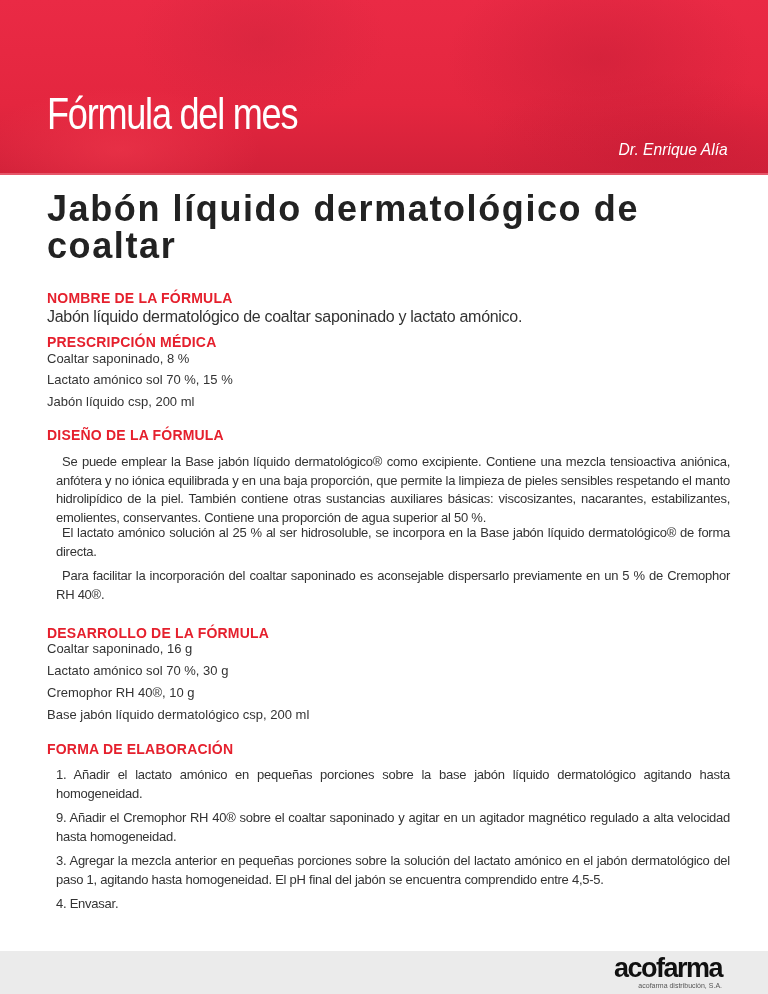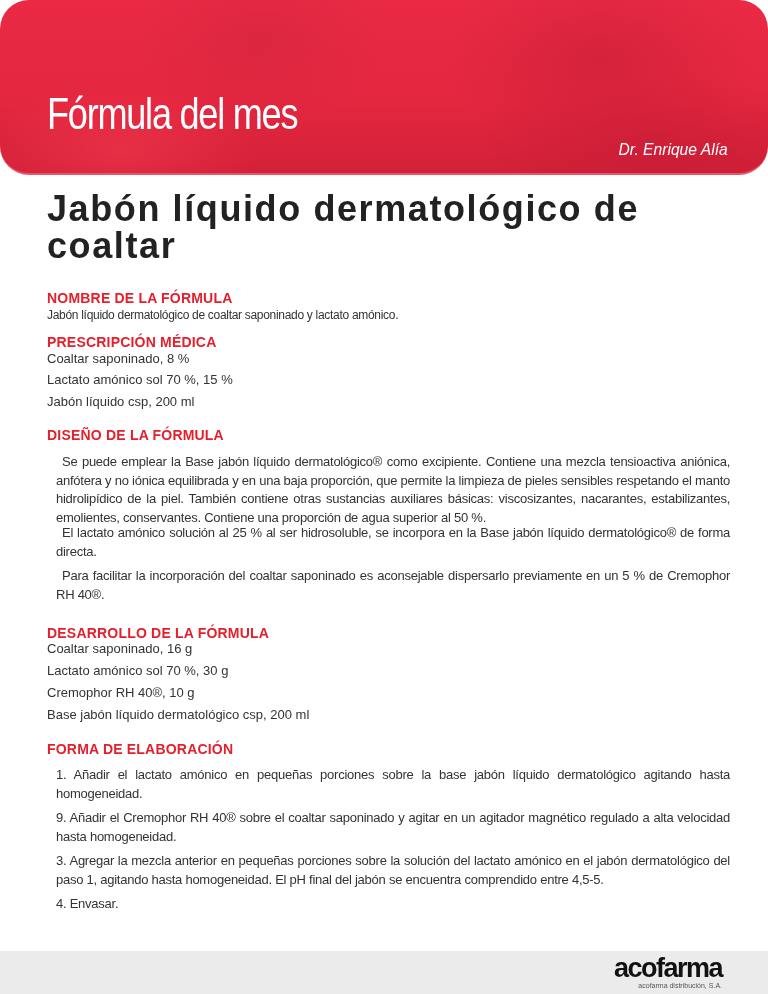--- a/index.html
+++ b/index.html
@@ -5,21 +5,21 @@
   html, body { margin:0; padding:0; }
   body { width:768px; height:994px; position:relative; background:#ffffff; overflow:hidden;
          font-family:"Liberation Sans", sans-serif; color:#333; }
   .banner { position:absolute; left:0; top:0; width:768px; height:173px;
     background:
       radial-gradient(ellipse 220px 140px at 600px 60px, rgba(200,30,55,0.55), transparent 70%),
       radial-gradient(ellipse 260px 110px at 660px 150px, rgba(190,25,50,0.45), transparent 70%),
       radial-gradient(ellipse 180px 120px at 260px 40px, rgba(205,35,60,0.45), transparent 70%),
       radial-gradient(ellipse 200px 90px at 120px 150px, rgba(245,60,80,0.5), transparent 70%),
       linear-gradient(180deg, #ea2a45 0%, #e4263f 60%, #d22139 100%);
-    border-bottom:2px solid #e6576a;border-radius:29px; }
+    border-bottom:2px solid #e6576a; }
   .banner-title { position:absolute; left:47px; top:60px; font-size:44px; font-weight:normal; color:#fff;
     letter-spacing:-1.5px; transform:scaleX(0.82); transform-origin:left; }
   .banner-author { position:absolute; right:40px; top:140px; font-size:17px; font-style:italic; color:#fff;
     transform:scaleX(0.92); transform-origin:right; }
   .main-title { position:absolute; left:47px; top:190px; width:700px; font-size:36px; line-height:37px;
     color:#222; letter-spacing:1.6px; font-weight:bold; margin:0; }
   .heading { position:absolute; left:47px; font-size:14px; font-weight:bold; color:#e5202d; margin:0;
     letter-spacing:0.2px; }
   .line { position:absolute; left:47px; font-size:13px; color:#333; margin:0; white-space:nowrap; }
   .para { position:absolute; left:47px; width:674px; font-size:13px; line-height:18.5px; color:#333;
@@ -35,21 +35,21 @@
 <div class="banner">
   <h1 class="banner-title">Fórmula del mes</h1>
   <div class="banner-author">Dr. Enrique Alía</div>
 </div>
 
 <h2 class="main-title">
   <span>Jabón líquido dermatológico de coaltar</span><br>
 </h2>
 
 <h3 class="heading" style="top:290px">NOMBRE DE LA FÓRMULA</h3>
-<p class="line" style="top:308px;font-size:12px;letter-spacing:-0.3px">Jabón líquido dermatológico de coaltar saponinado y lactato amónico.</p>
+<p class="line" style="top:308px;font-size:16px;letter-spacing:-0.3px">Jabón líquido dermatológico de coaltar saponinado y lactato amónico.</p>
 
 <h3 class="heading" style="top:334px">PRESCRIPCIÓN MÉDICA</h3>
 <p class="line" style="top:351px">Coaltar saponinado, 8 %</p>
 <p class="line" style="top:372px">Lactato amónico sol 70 %, 15 %</p>
 <p class="line" style="top:394px">Jabón líquido csp, 200 ml</p>
 
 <h3 class="heading" style="top:427px">DISEÑO DE LA FÓRMULA</h3>
 <p class="para" style="top:444px;letter-spacing:-0.25px">Se puede emplear la Base jabón líquido dermatológico® como excipiente. Contiene una mezcla tensioactiva aniónica, anfótera y no iónica equilibrada y en una baja proporción, que permite la limpieza de pieles sensibles respetando el manto hidrolipídico de la piel. También contiene otras sustancias auxiliares básicas: viscosizantes, nacarantes, estabilizantes, emolientes, conservantes. Contiene una proporción de agua superior al 50 %.</p>
 <p class="para" style="top:515px;letter-spacing:-0.25px">El lactato amónico solución al 25 % al ser hidrosoluble, se incorpora en la Base jabón líquido dermatológico® de forma directa.</p>
 <p class="para" style="top:558px;letter-spacing:-0.25px">Para facilitar la incorporación del coaltar saponinado es aconsejable dispersarlo previamente en un 5 % de Cremophor RH 40®.</p>

